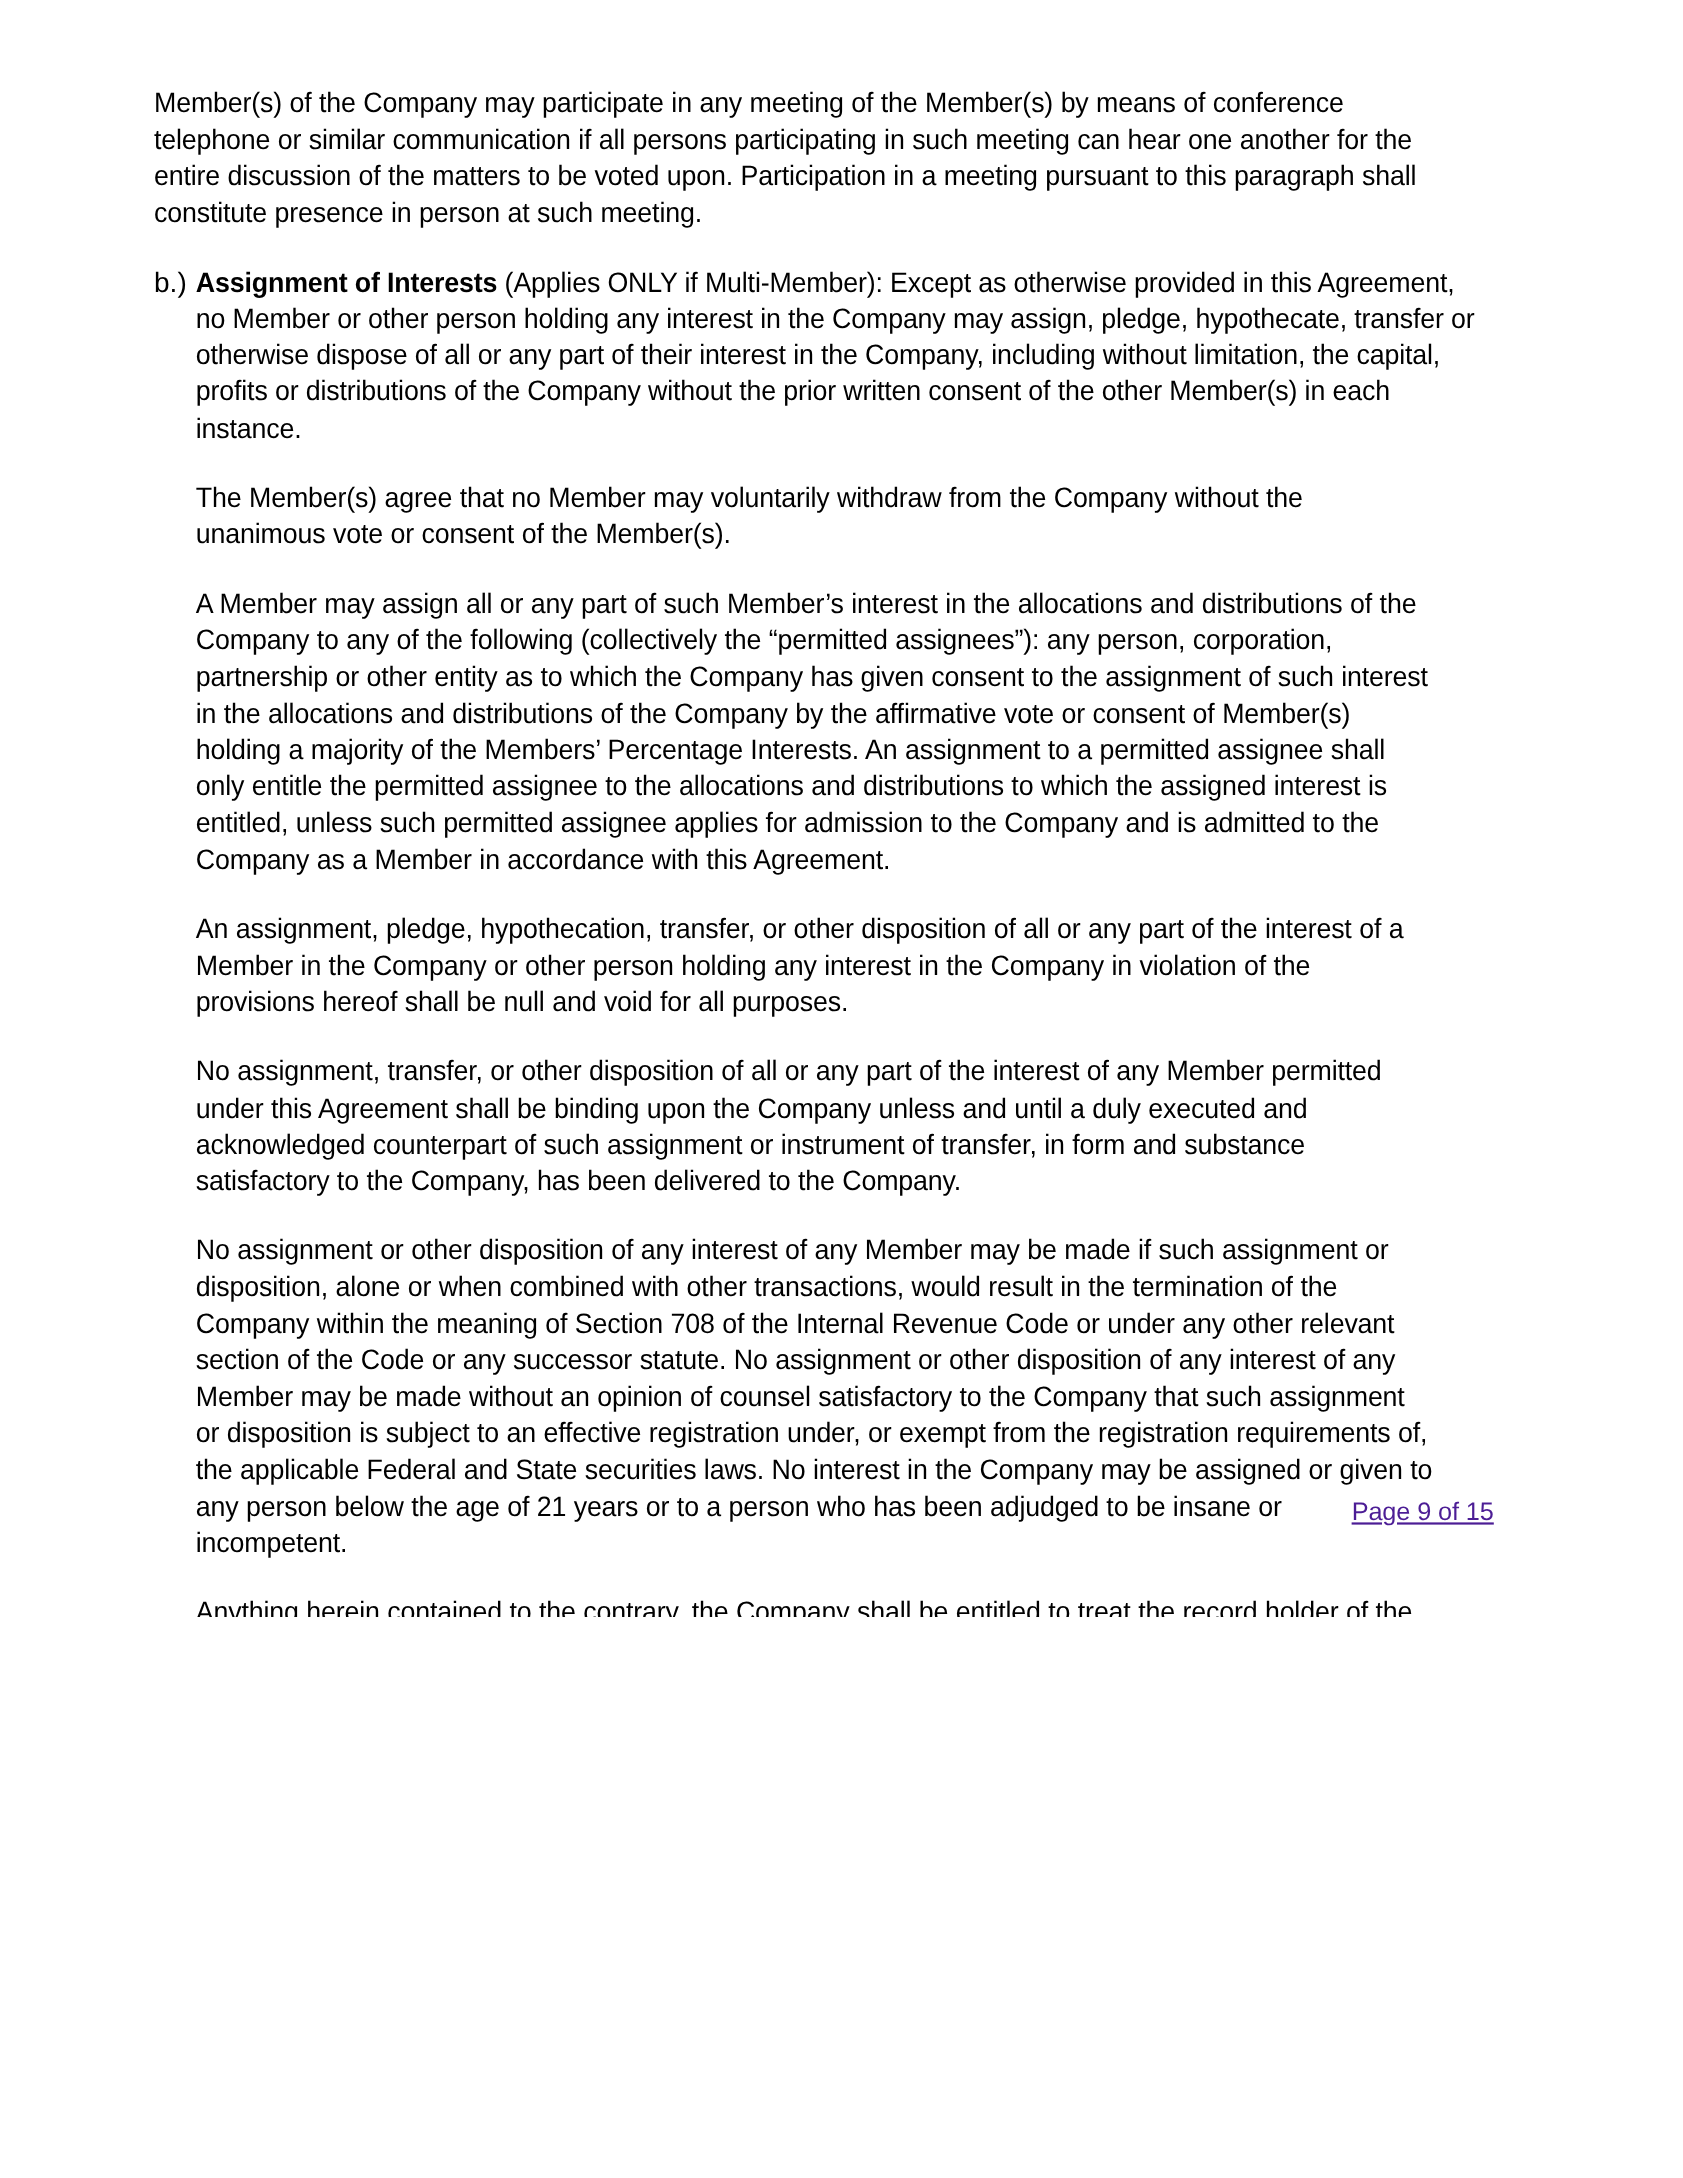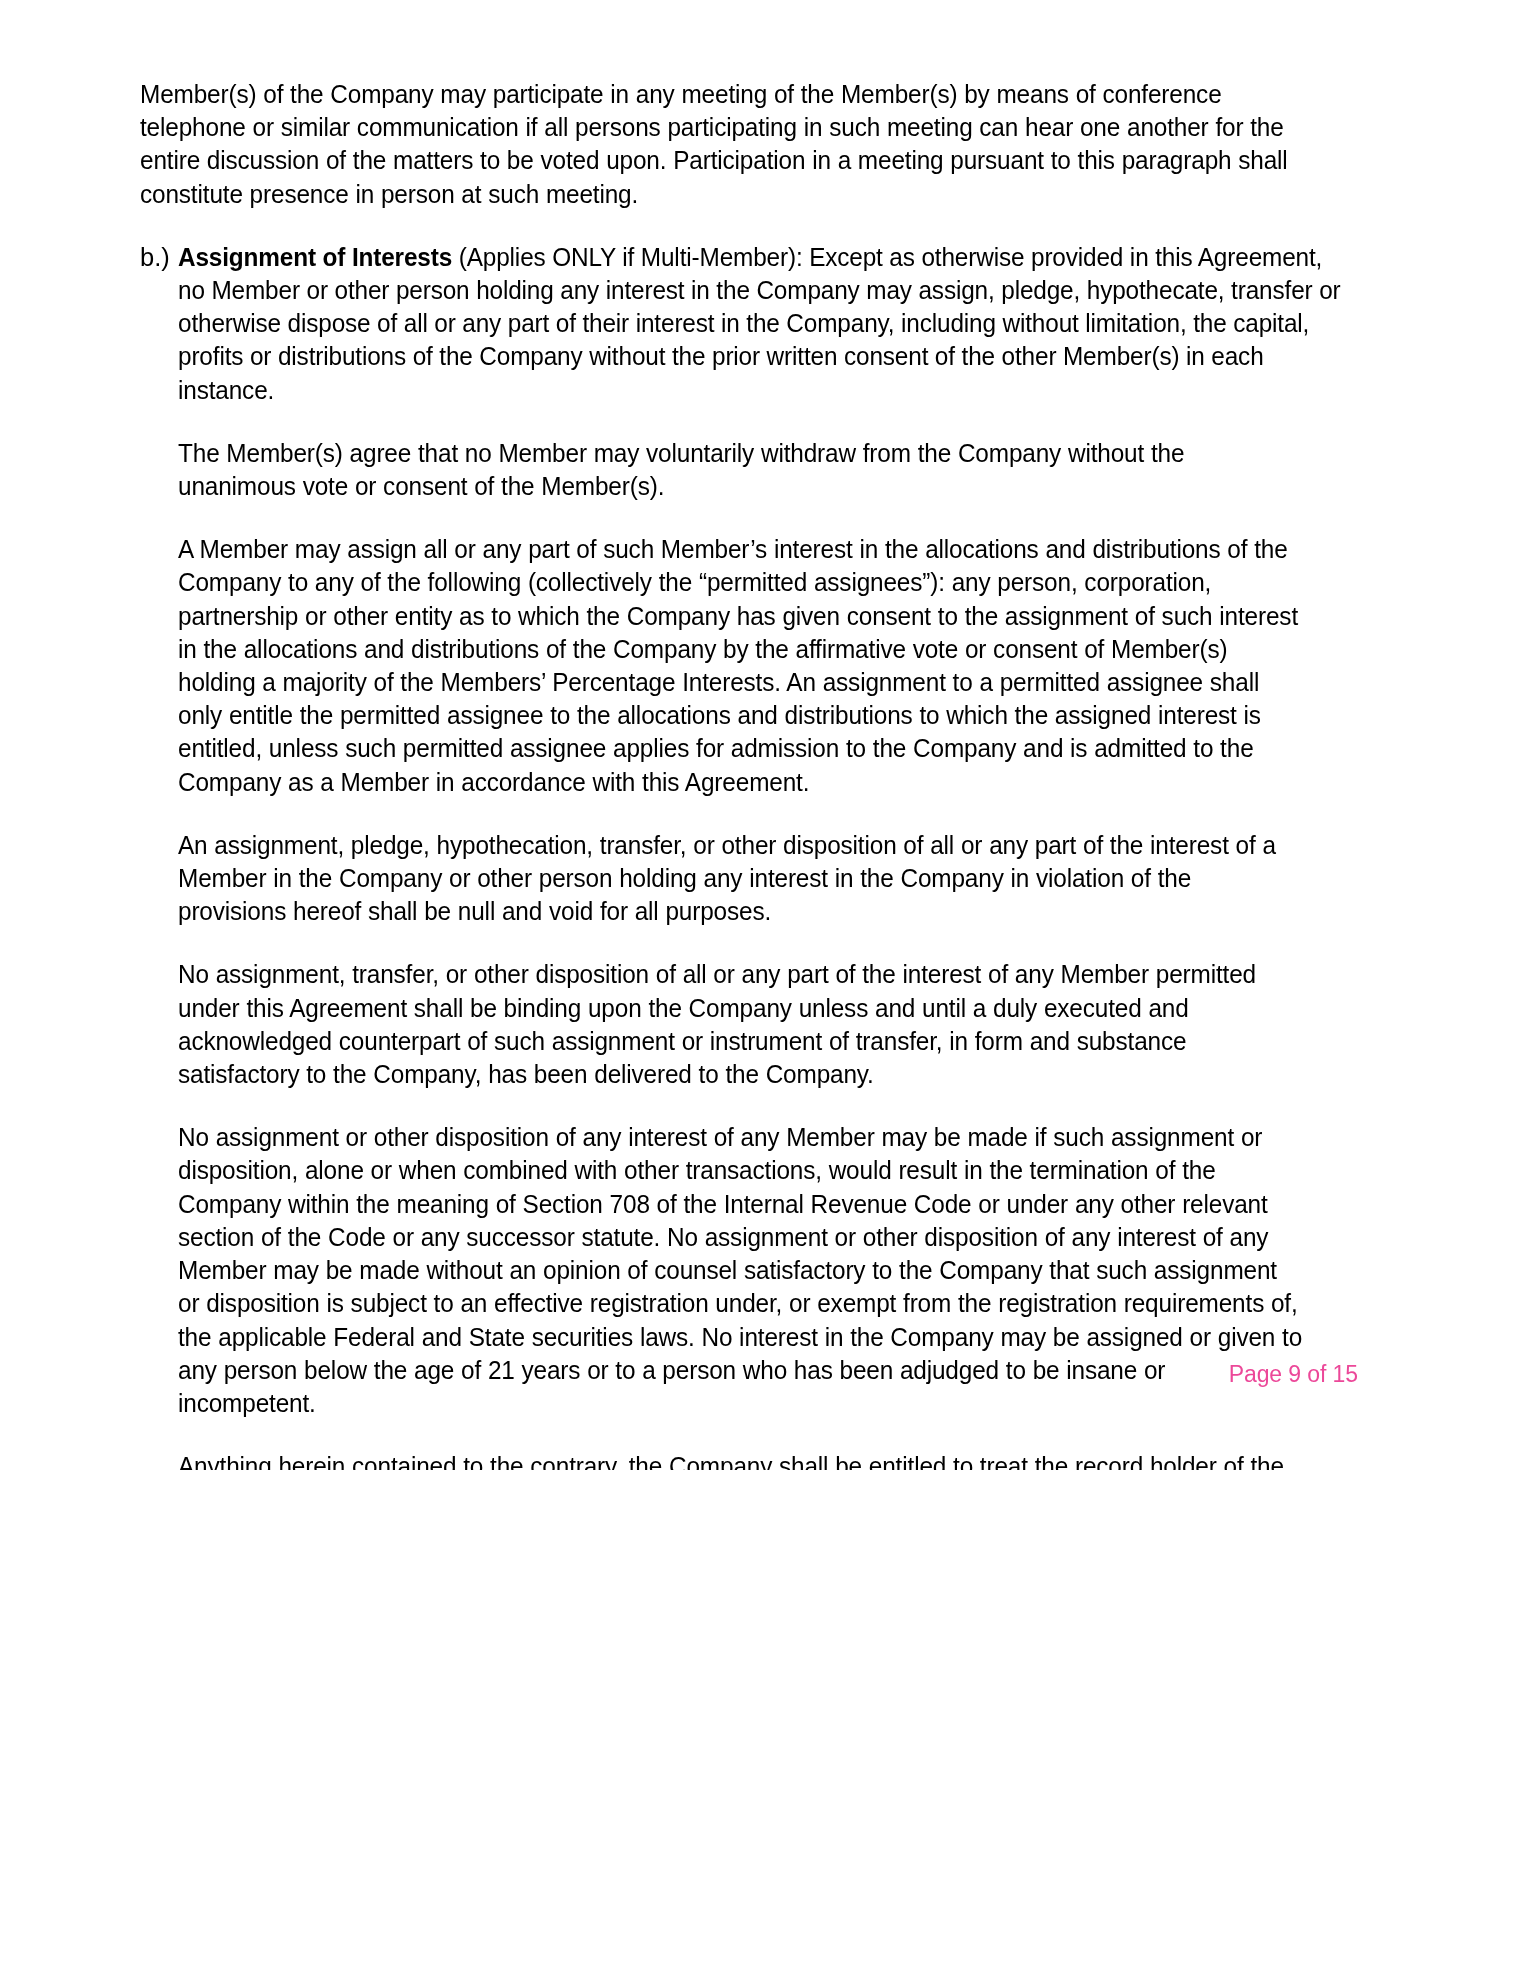--- a/index.html
+++ b/index.html
@@ -68,21 +68,22 @@
   .bold {
     font-weight: bold;
   }
   .footer {
     position: absolute;
     right: 172px;
     bottom: 82px;
     font-size: 23px;
     line-height: 28px;
     letter-spacing: -0.1px;
-    color: #ec4899;
+    color: #4c1d95;
+    text-decoration: underline;
   }
 </style>
 </head>
 <body>
 
 <div class="page">
 
   <div class="doc-body">
 
     <p class="para">Member(s) of the Company may participate in any meeting of the Member(s) by means of conference telephone or similar communication if all persons participating in such meeting can hear one another for the entire discussion of the matters to be voted upon. Participation in a meeting pursuant to this paragraph shall constitute presence in person at such meeting.</p>

